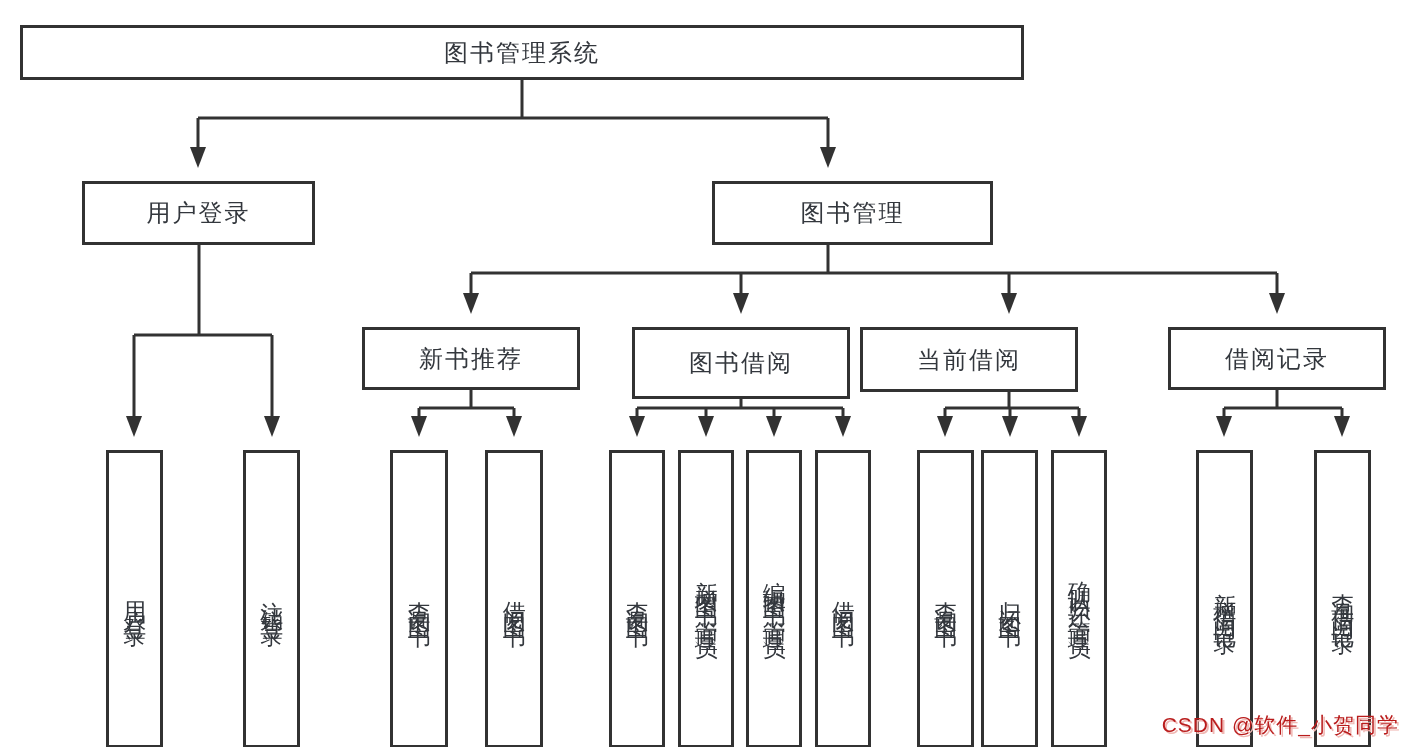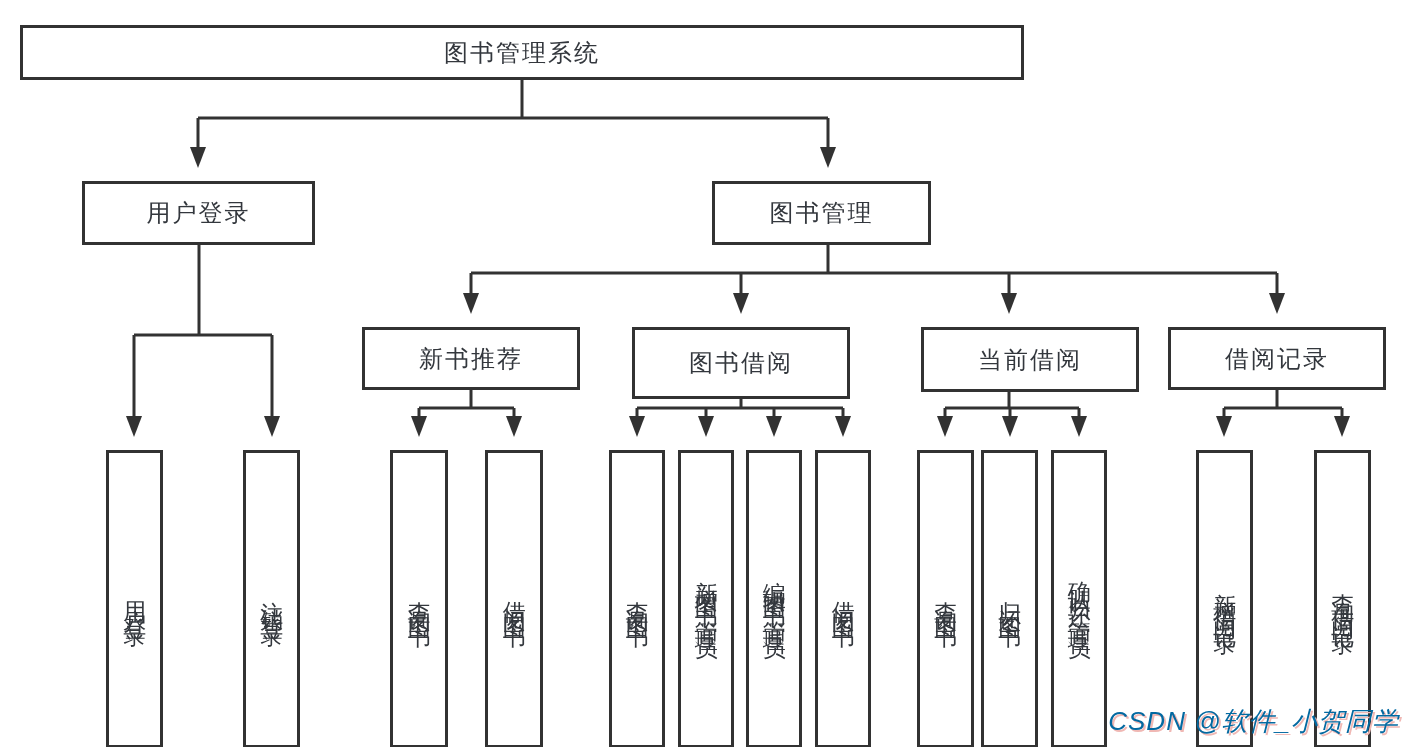--- a/index.html
+++ b/index.html
@@ -39,26 +39,25 @@
     text-orientation:mixed;
     font-size:23px;
     letter-spacing:8px;
     line-height:1.1;
     white-space:normal;
   }
   .watermark{
     position:absolute;
     right:6px;
     bottom:8px;
-    font-size:26px;
-    color:#0369a1;
+    font-size:21px;
+    color:#b91c1c;
     text-shadow:2px 2px 0 #f0b8b4;
     z-index:3;
     letter-spacing:1px;
-    font-style:italic;
   }
 </style>
 </head>
 <body>
 
 <div class="stage">
 
   <svg class="wires" width="1405" height="747" viewBox="0 0 1405 747">
     <g stroke="#323232" stroke-width="3" fill="none">
 
@@ -95,25 +94,25 @@
       <polygon points="1002,416 1018,416 1010,437"></polygon>
       <polygon points="1071,416 1087,416 1079,437"></polygon>
       <polygon points="1216,416 1232,416 1224,437"></polygon>
       <polygon points="1334,416 1350,416 1342,437"></polygon>
     </g>
   </svg>
 
   <div class="box" style="left:20px;top:12px;width:1004px;height:55px;">图书管理系统</div>
 
   <div class="box" style="left:82px;top:168px;width:233px;height:64px;">用户登录</div>
-  <div class="box" style="left:712px;top:168px;width:219px;height:64px;font-family:Liberation Serif, serif;">图书管理</div>
+  <div class="box" style="left:712px;top:168px;width:281px;height:64px;font-family:Liberation Serif, serif;">图书管理</div>
 
   <div class="box" style="left:362px;top:314px;width:218px;height:63px;font-family:Liberation Serif, serif;">新书推荐</div>
   <div class="box" style="left:632px;top:314px;width:218px;height:72px;">图书借阅</div>
-  <div class="box" style="left:921px;top:314px;width:218px;height:65px;">当前借阅</div>
+  <div class="box" style="left:860px;top:314px;width:218px;height:65px;">当前借阅</div>
   <div class="box" style="left:1168px;top:314px;width:218px;height:63px;">借阅记录</div>
 
   <div class="box leaf" style="left:106px;top:437px;width:57px;height:298px;">用户登录</div>
   <div class="box leaf" style="left:243px;top:437px;width:57px;height:298px;">注销登录</div>
 
   <div class="box leaf" style="left:390px;top:437px;width:58px;height:298px;">查询图书</div>
   <div class="box leaf" style="left:485px;top:437px;width:58px;height:298px;">借阅图书</div>
 
   <div class="box leaf" style="left:609px;top:437px;width:56px;height:298px;">查询图书</div>
   <div class="box leaf" style="left:678px;top:437px;width:56px;height:298px;">新增图书（管理员）</div>

